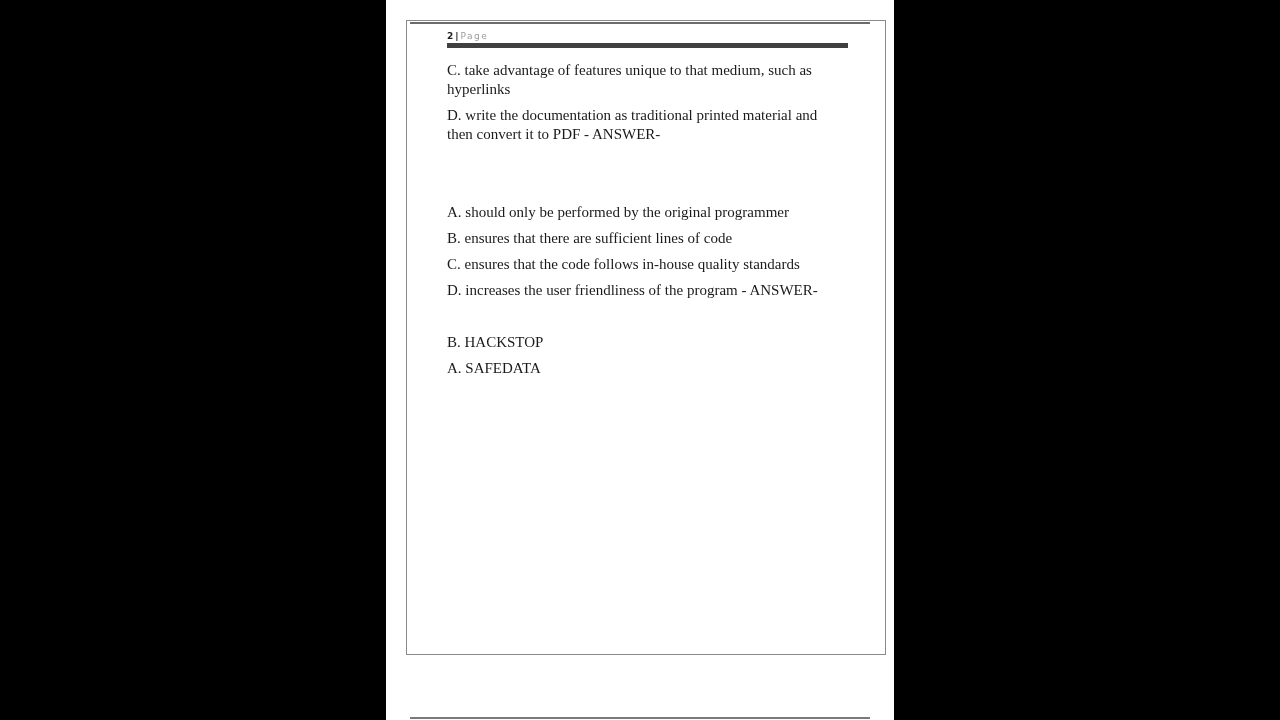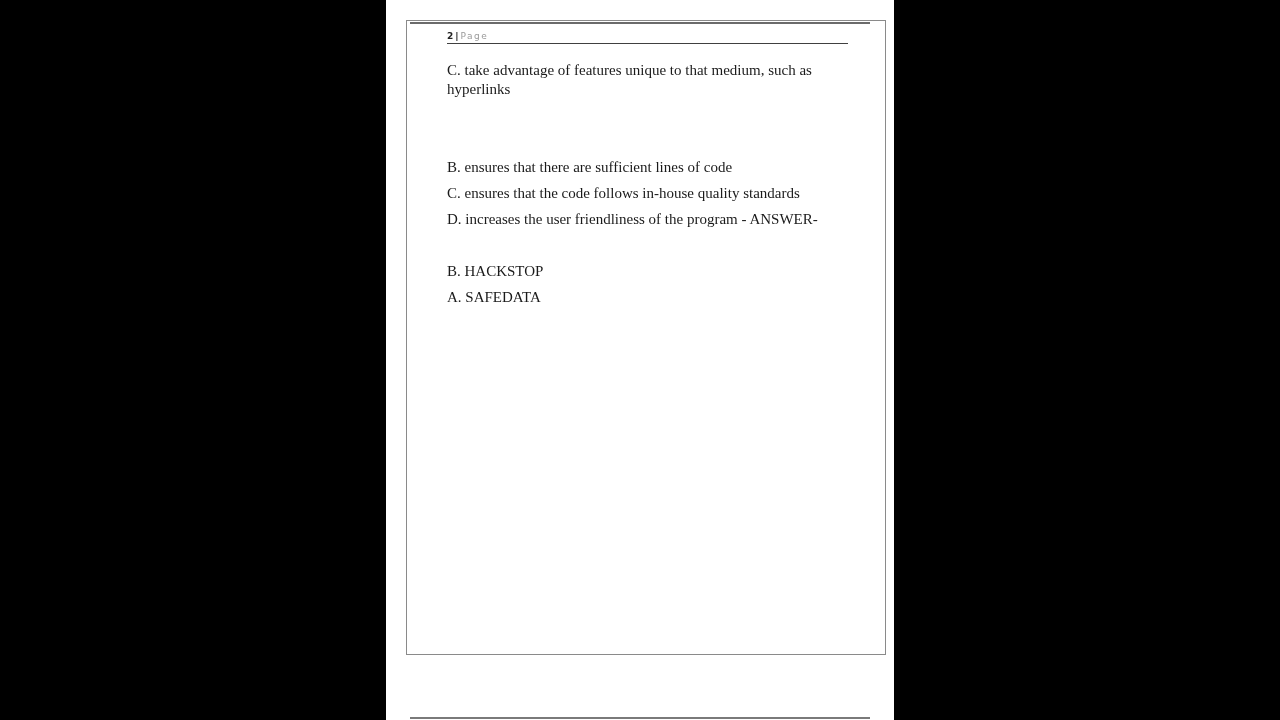--- a/index.html
+++ b/index.html
@@ -40,21 +40,21 @@
       width: 460px;
       height: 2px;
       background: #6b6b6b;
     }
     .header {
       position: absolute;
       left: 61px;
       top: 31px;
       width: 401px;
       height: 12px;
-      border-bottom: 1px solid #404040;
+      border-bottom: 5px solid #404040;
       font-family: "DejaVu Sans", sans-serif;
       font-size: 9px;
       line-height: 11px;
       color: #9a9a9a;
       letter-spacing: 1.5px;
     }
     .header .num {
       color: #222222;
       font-weight: bold;
       letter-spacing: 0;
@@ -101,28 +101,30 @@
     <div class="page-frame"></div>
     <div class="top-rule"></div>
 
     <div class="header">
       <span class="num">2</span><span class="sep">|</span><span>Page</span>
     </div>
 
     <div class="content">
       <div>
         <p class="line">C. take advantage of features unique to that medium, such as hyperlinks</p>
+        <p class="line">D. write the documentation as traditional printed material and then convert it to PDF - ANSWER-</p>
       </div>
 
       <div class="gap"></div>
 
 
       <div class="gap"></div>
 
       <div>
+        <p class="line">A. should only be performed by the original programmer</p>
         <p class="line">B. ensures that there are sufficient lines of code</p>
         <p class="line">C. ensures that the code follows in-house quality standards</p>
         <p class="line">D. increases the user friendliness of the program - ANSWER-</p>
       </div>
 
       <div class="gap"></div>
 
       <div>
         <p class="line">B. HACKSTOP</p>
         <p class="line">A. SAFEDATA</p>

